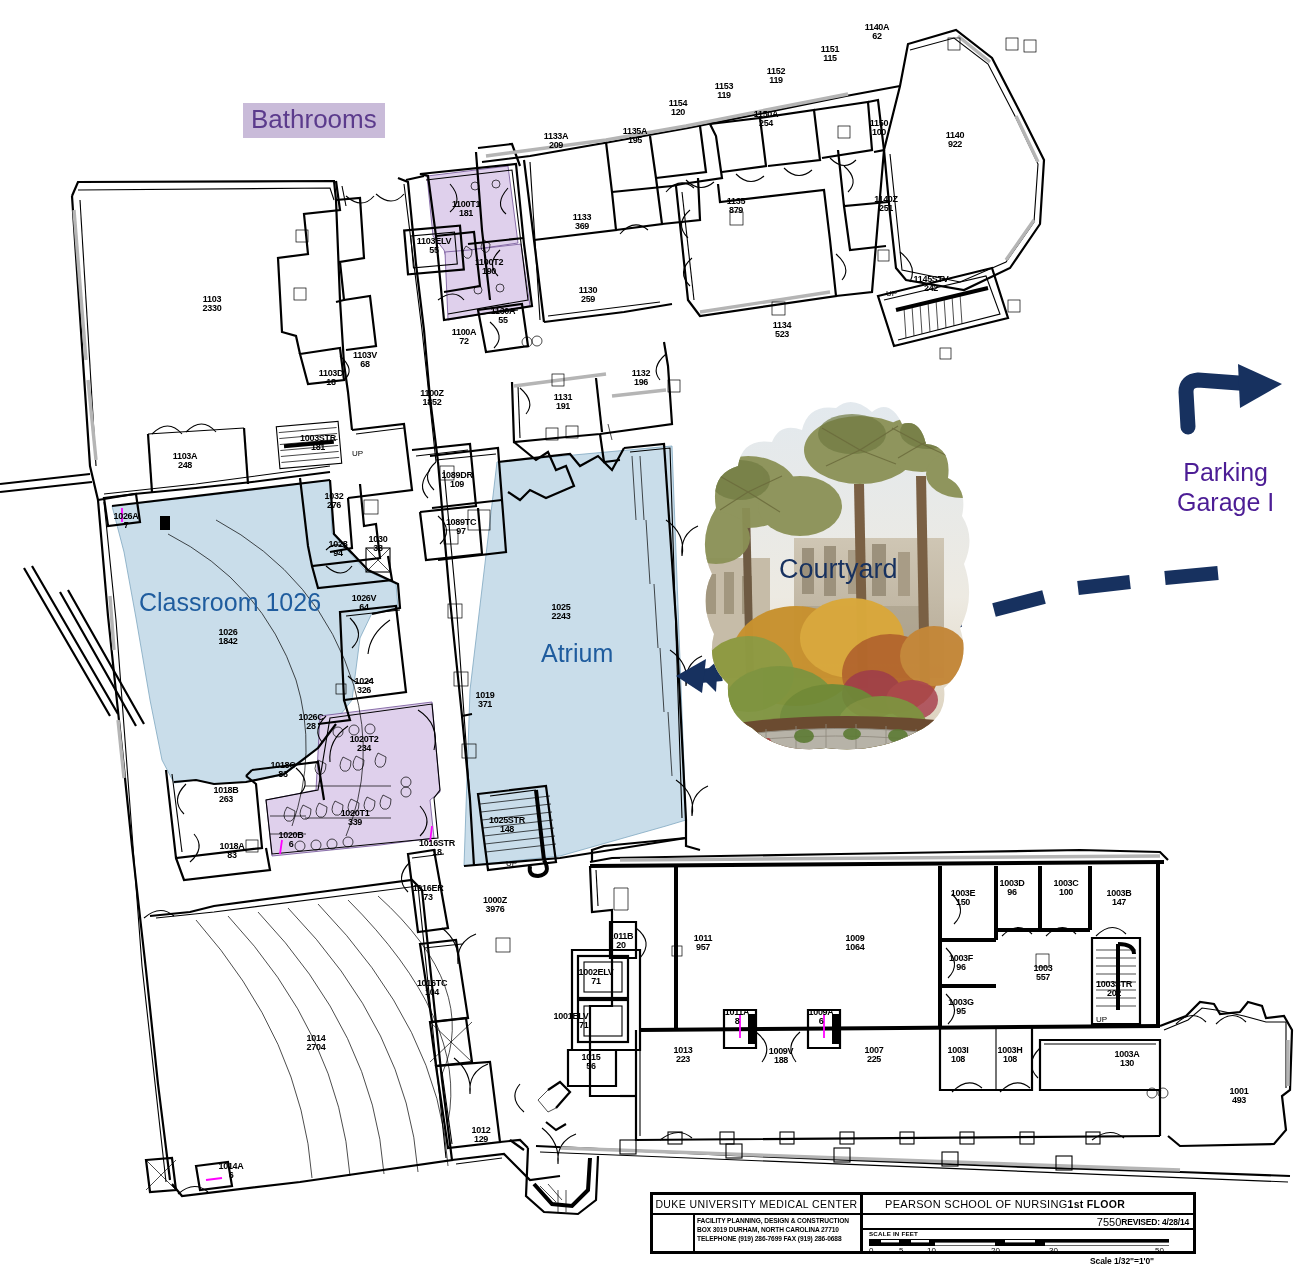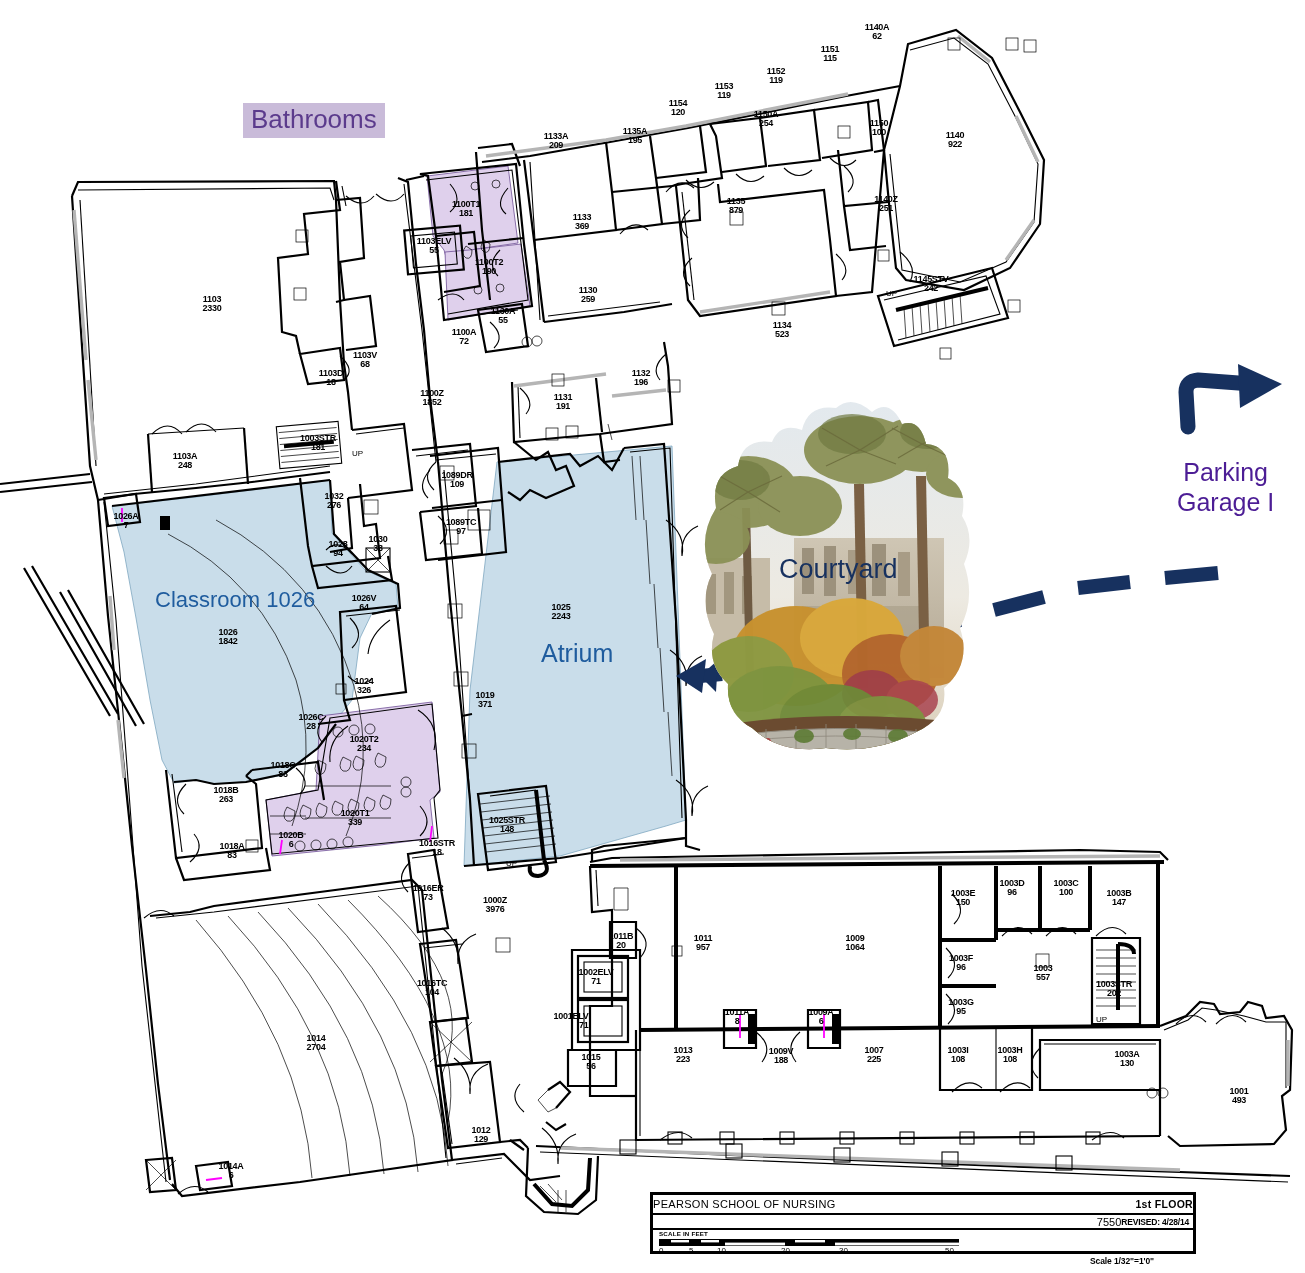--- a/index.html
+++ b/index.html
@@ -26,21 +26,21 @@
     white-space: nowrap;
     font-family: "Liberation Sans", sans-serif;
   }
   #label-bathrooms {
     left: 243px; top: 103px;
     background: #C9BBD9;
     color: #5B3B8C;
     padding: 2px 8px 4px 8px;
     font-size: 26px;
   }
-  #label-classroom { left: 139px; top: 588px; font-size: 22px; margin-left: 16px; }
+  #label-classroom { left: 139px; top: 588px; font-size: 25px; }
   #label-atrium    { left: 541px; top: 639px; font-size: 25px; }
   #label-courtyard { left: 779px; top: 554px; font-size: 27px; color:#17315F; }
   #label-parking   {
     left: 1177px; top: 457px;
     font-size: 25px; color:#4c1d95;
     text-align: center; line-height: 1.2;
   }
 
   
   .room {
@@ -82,22 +82,22 @@
     display: flex; align-items: center; justify-content: center;
     font-size: 10.5px; letter-spacing: 0.4px; white-space: nowrap;
   }
   #tb-owner-body { flex: 1; display: flex; }
   #tb-owner-stub { width: 42px; border-right: 2px solid #000; }
   #tb-dept { flex: 1; padding: 2px 2px 0 2px; }
   #tb-dept div { font-size: 6.6px; font-weight: bold; line-height: 1.33; letter-spacing: -0.1px; white-space: nowrap; }
   #tb-right { flex: 1; display: flex; flex-direction: column; }
   #tb-project {
     height: 20px; border-bottom: 2px solid #000;
-    display: flex; align-items: center; padding: 0 0;
-    font-size: 11px; letter-spacing: 0.3px; justify-content: space-between;
+    display: flex; align-items: center; padding: 0 22px;
+    font-size: 11px; letter-spacing: 0.3px; justify-content: flex-start;
   }
   #tb-project .floor { font-weight: bold; font-size: 10.5px; }
   #tb-num {
     height: 15px; border-bottom: 2px solid #000;
     display: flex; align-items: center; justify-content: flex-end;
     padding: 0 4px 0 6px; font-size: 11px;
   }
   #tb-num .rev { font-size: 8.5px; font-weight: bold; letter-spacing: -0.2px; }
   #tb-scale { flex: 1; position: relative; padding: 0 6px; }
   #tb-scale .cap { font-size: 6.2px; font-weight: bold; letter-spacing: 0.2px; }
@@ -998,20 +998,31 @@
         <span class="rn">1003A</span>
         <span class="ra">130</span>
       </div>
       <div class="room" style="left: 1239px; top: 1096px;">
         <span class="rn">1001</span>
         <span class="ra">493</span>
       </div>
     </div>
 
   <div id="title-block">
+    <div id="tb-left">
+      <div id="tb-owner">DUKE UNIVERSITY MEDICAL CENTER</div>
+      <div id="tb-owner-body">
+        <div id="tb-owner-stub"></div>
+        <div id="tb-dept">
+          <div>FACILITY PLANNING, DESIGN &amp; CONSTRUCTION</div>
+          <div>BOX 3019 DURHAM, NORTH CAROLINA  27710</div>
+          <div>TELEPHONE (919) 286-7699  FAX (919) 286-0688</div>
+        </div>
+      </div>
+    </div>
     <div id="tb-right">
       <div id="tb-project">
         <span>PEARSON SCHOOL OF NURSING</span>
         <span class="floor">1st FLOOR</span>
       </div>
       <div id="tb-num">
         <span>7550</span>
         <span class="rev">
           <span>REVISED:</span>
           <span>4/28/14</span>

